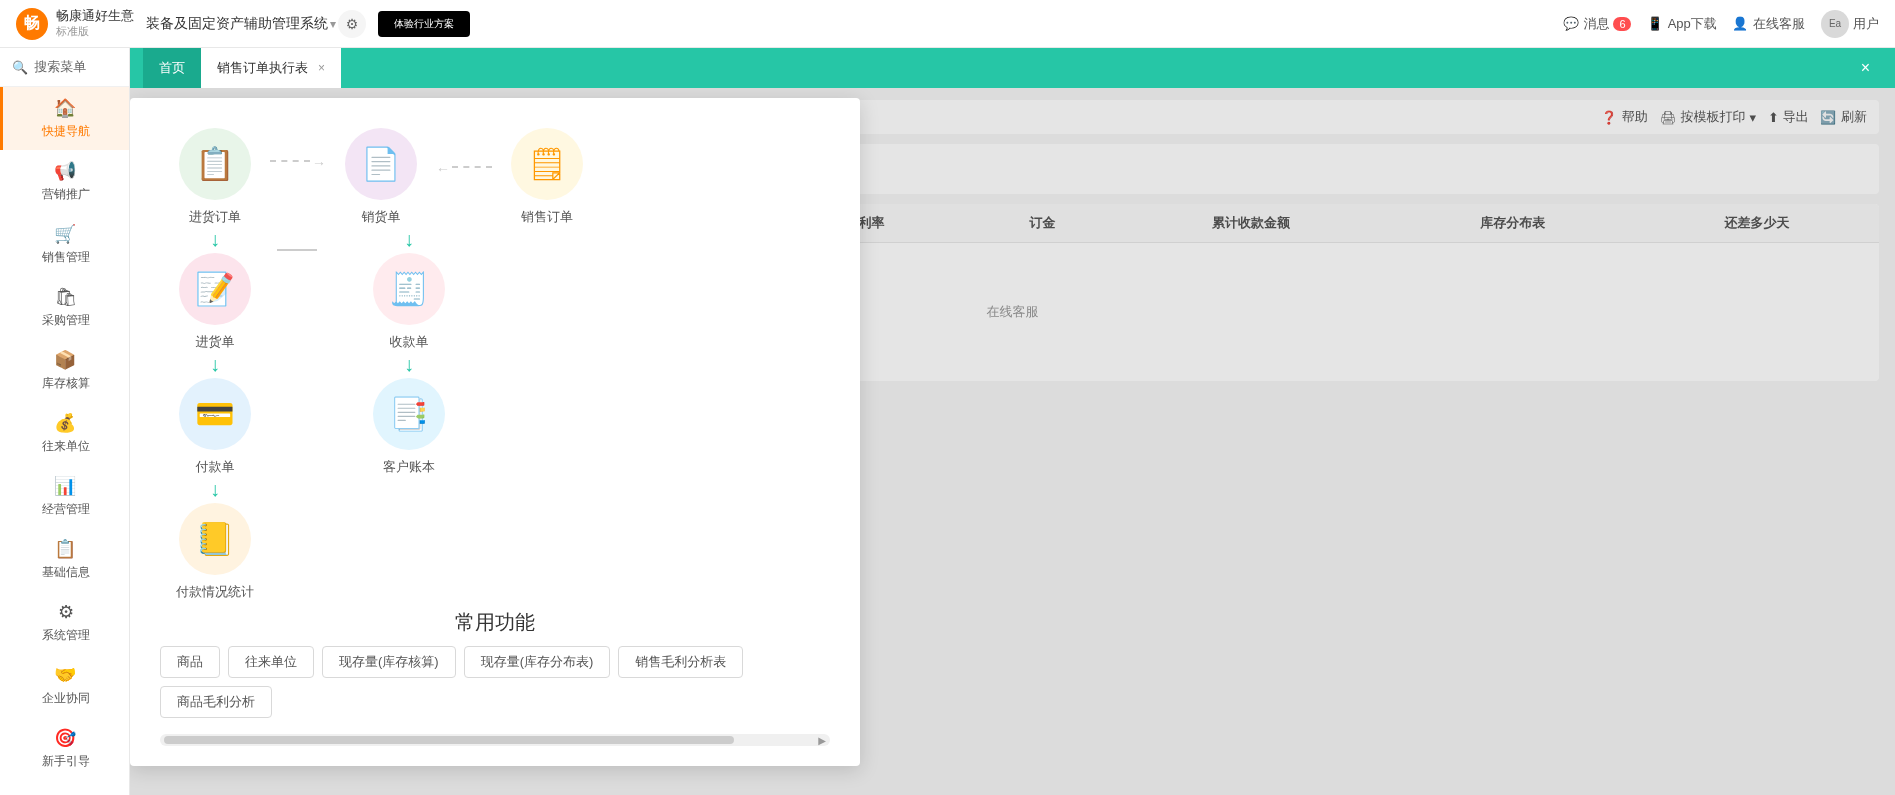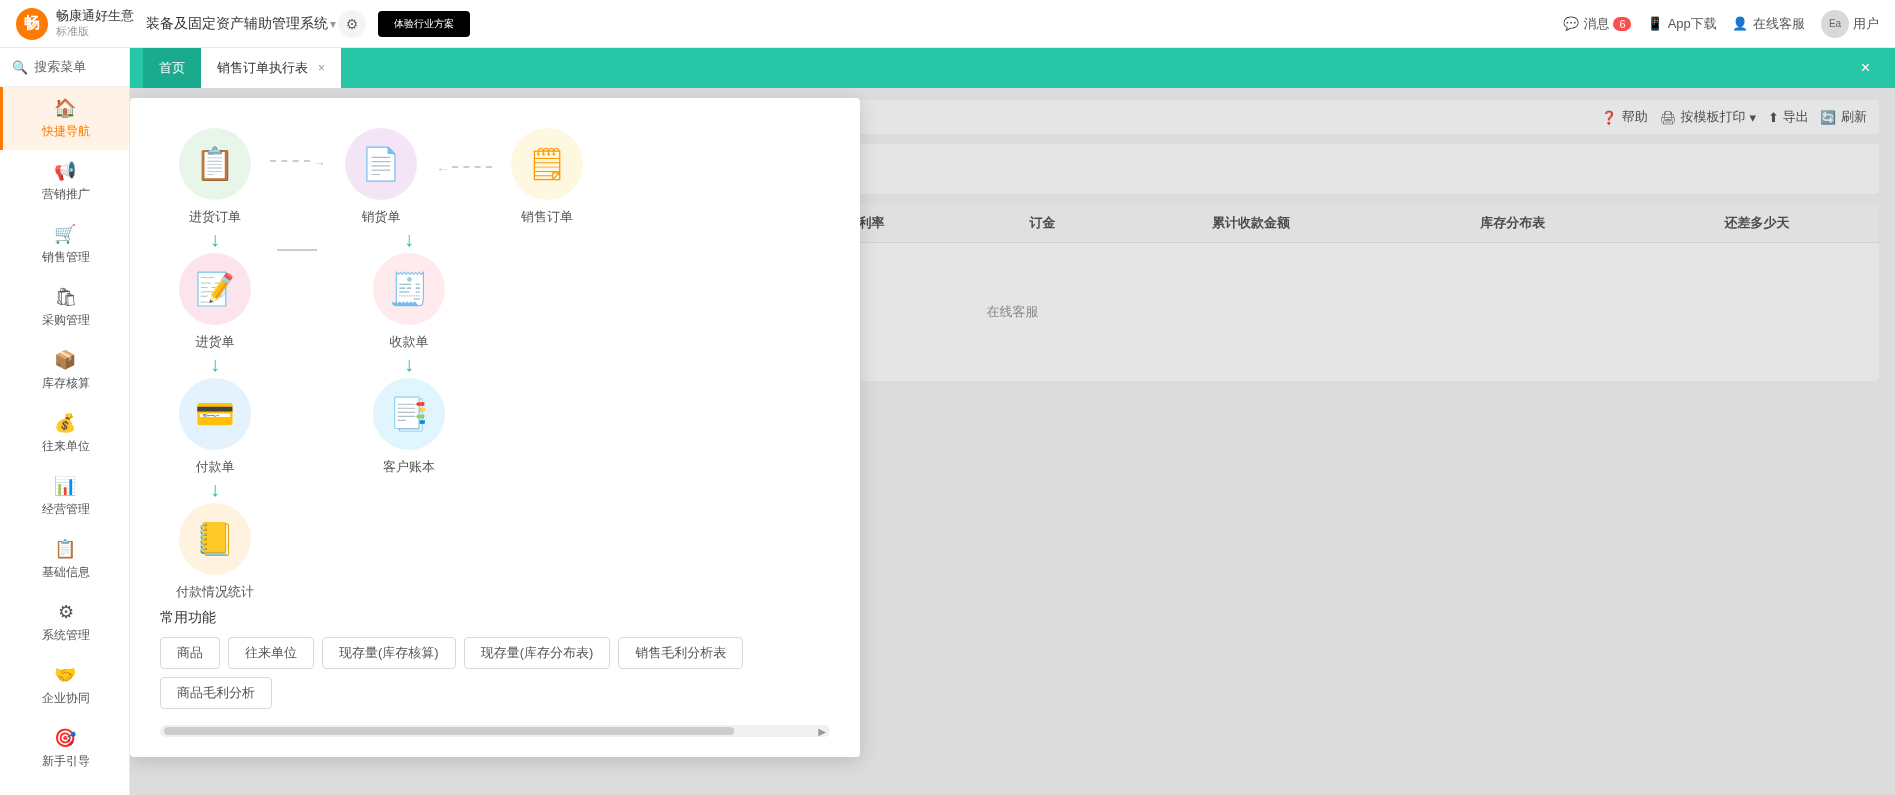--- a/index.html
+++ b/index.html
@@ -199,21 +199,21 @@
       display: flex;
       align-items: center;
       justify-content: center;
       font-size: 28px;
       cursor: pointer;
     }
     .flow-label { font-size: 13px; color: #555; }
 
     
     .func-section { margin-top: 8px; }
-    .func-title { font-size: 14px; color: #333; font-weight: 500; margin-bottom: 10px; }
+    .func-title { font-size: 20px; color: #333; font-weight: 500; margin-bottom: 10px; text-align: center; }
     .func-buttons { display: flex; flex-wrap: wrap; gap: 8px; }
     .func-btn {
       border: 1px solid #d9d9d9;
       border-radius: 4px;
       padding: 6px 16px;
       font-size: 13px;
       color: #555;
       background: #fff;
       cursor: pointer;
       white-space: nowrap;

